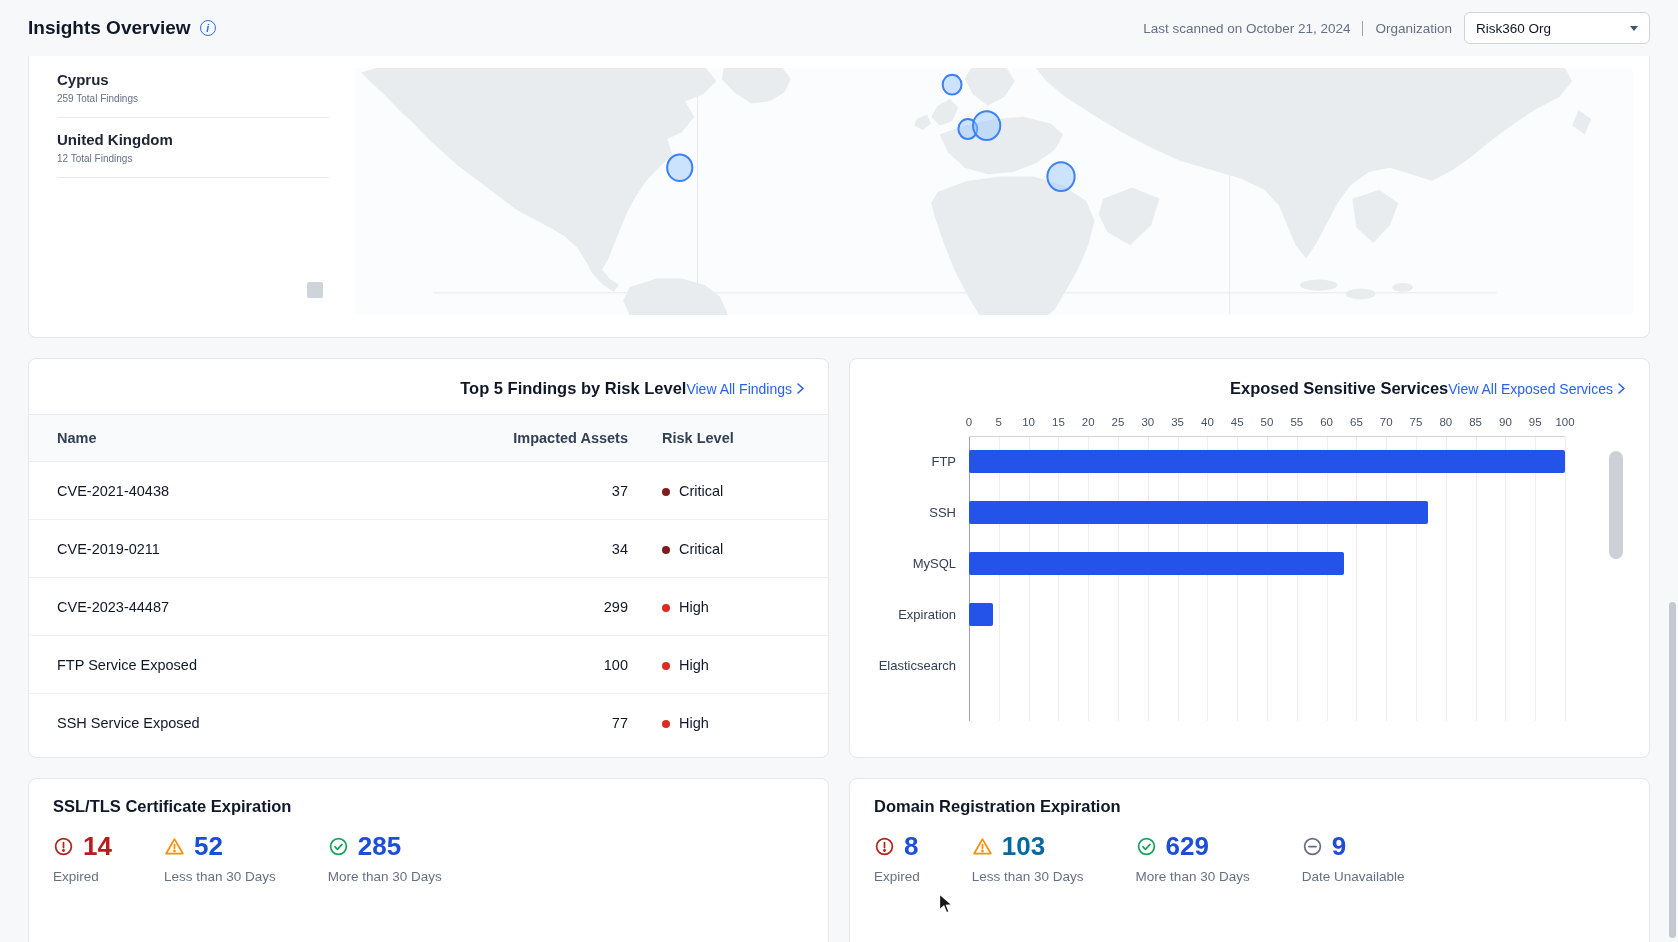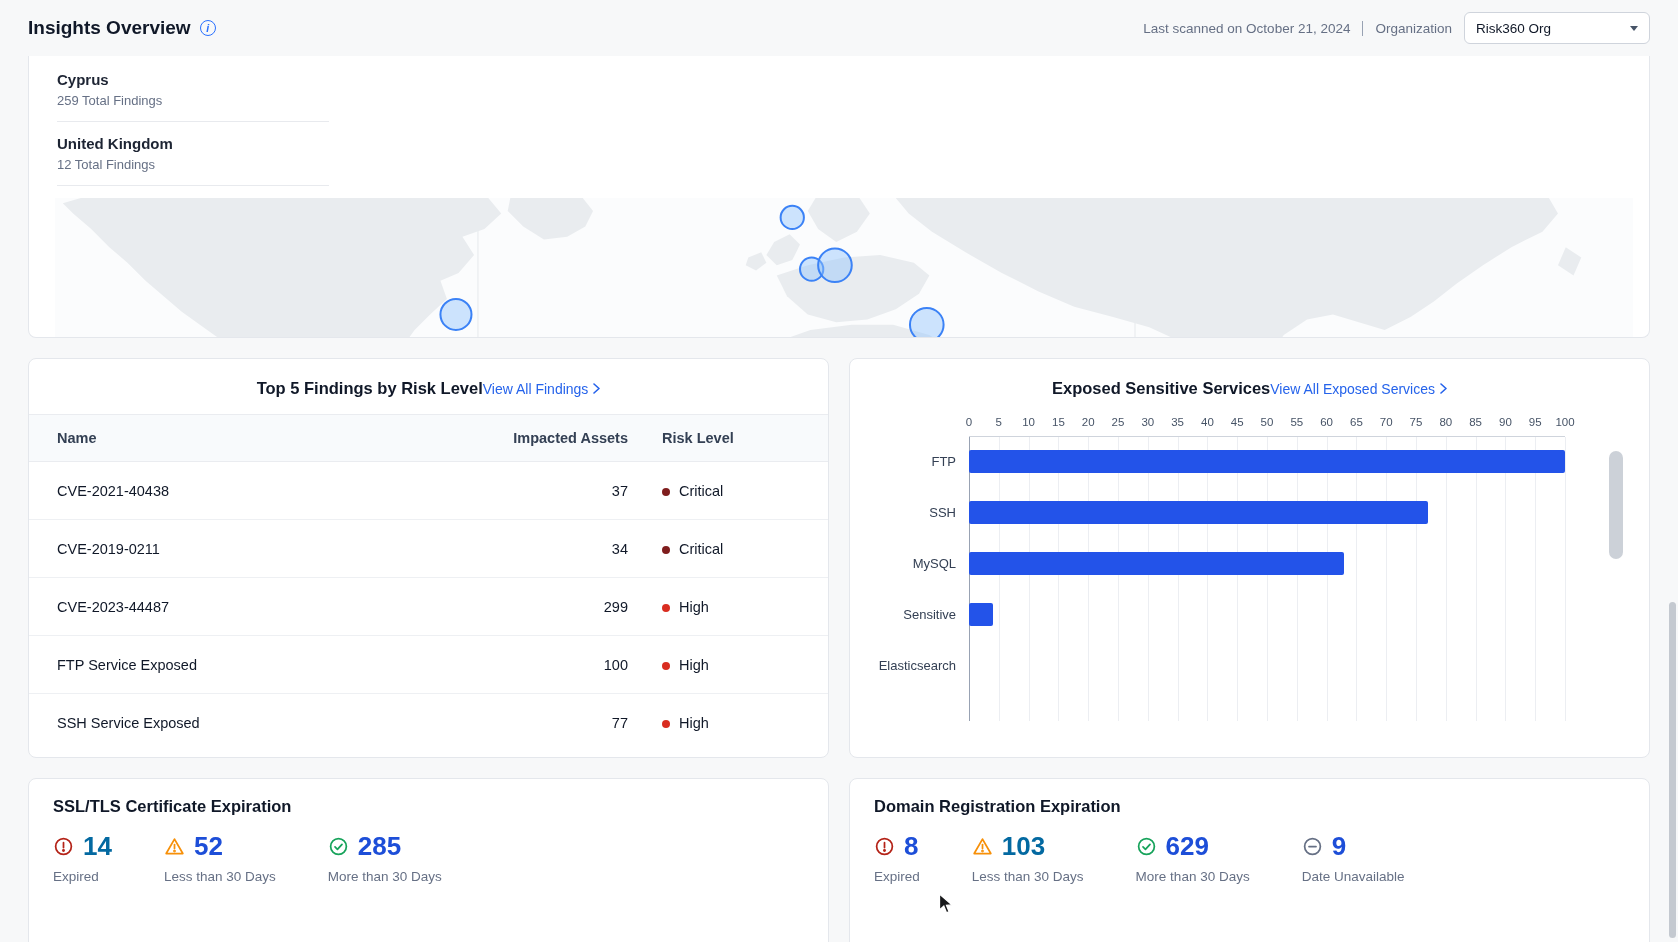--- a/index.html
+++ b/index.html
@@ -21,36 +21,36 @@
   .vdiv { width:1px; height:15px; background:#98a2b3; }
   .org-select { width:186px; height:32px; background:#fff; border:1px solid #cfd4dc; border-radius:6px;
     display:flex; align-items:center; justify-content:space-between; padding:0 11px; color:#101828; cursor:pointer; }
   .caret { width:0; height:0; border-left:4.5px solid transparent; border-right:4.5px solid transparent; border-top:5.5px solid #475467; }
 
   
   .card { background:#fff; border:1px solid #e4e7ec; border-radius:8px; }
 
   
   .map-card { height:282px; border-top:none; border-radius:0 0 8px 8px; display:flex; overflow:hidden;
-    position:relative; margin-bottom:20px;flex-direction:column; }
+    position:relative; margin-bottom:20px; }
   .country-list { width:300px; padding:2px 0 0 28px; }
   .country-item { padding:13px 24px 13px 0; border-bottom:1px solid #e8eaee; cursor:pointer; }
   .country-name { font-size:15px; font-weight:600; color:#1d2433; }
-  .country-findings { font-size:13px; color:#667085; margin-top:5px; }
+  .country-findings { font-size:10px; color:#667085; margin-top:5px; }
   .map-control { position:absolute; left:278px; top:226px; width:16px; height:16px; background:#cfd4da; border-radius:2px; cursor:pointer; }
   .map-wrap { flex:1; margin:12px 16px 22px 26px; position:relative; }
   .map-wrap svg { width:100%; height:100%; display:block; }
 
   
   .row { display:flex; gap:20px; margin-bottom:20px; }
   .row .card { flex:1; position:relative; overflow:hidden; }
   .row2 .card { height:400px; }
   .row3 .card { height:180px; padding:18px 24px; }
 
-  .panel-head { display:flex; align-items:center; justify-content:center; padding:20px 24px 16px; }
+  .panel-head { display:flex; align-items:center; justify-content:flex-end; padding:20px 24px 16px; }
   .panel-title { font-size:16.5px; font-weight:700; color:#101828; }
   .view-link { display:flex; align-items:center; gap:5px; color:#2563eb; font-size:14px; cursor:pointer; }
 
   
   .tbl-head { display:grid; grid-template-columns:1fr 170px 200px; background:#f8fafc;
     border-top:1px solid #eaecf0; border-bottom:1px solid #eaecf0; height:48px; align-items:center;
     font-size:14.5px; color:#344054; font-weight:600; }
   .tbl-head > :first-child { padding-left:28px; }
   .col-num { text-align:right; }
   .col-risk { padding-left:34px; }
@@ -283,21 +283,21 @@
                   <div class="bar" style="width:77%;background:#2353e9"></div>
                 </div>
      </div>
               <div class="bar-row">
        <div class="bar-label">MySQL</div>
        <div class="bar-track">
                   <div class="bar" style="width:63%;background:#2353e9"></div>
                 </div>
      </div>
               <div class="bar-row">
-       <div class="bar-label">Sensitive</div>
+       <div class="bar-label">Expiration</div>
        <div class="bar-track">
                   <div class="bar" style="width:4%;background:#2353e9"></div>
                 </div>
      </div>
               <div class="bar-row">
        <div class="bar-label">Elasticsearch</div>
        <div class="bar-track"></div>
      </div>
             </div>
         </div>
@@ -312,21 +312,21 @@
       <div class="stats-row">
           <div class="stat">
          <div class="stat-top">
            <span class="stat-icon">
                 <svg viewBox="0 0 24 24" width="21" height="21" fill="none" stroke="#b42318" stroke-width="2" stroke-linecap="round">
                   <circle cx="12" cy="12" r="9"></circle>
                   <line x1="12" y1="7.6" x2="12" y2="13.2"></line>
                   <circle cx="12" cy="16.6" r="0.7" fill="#b42318"></circle>
                 </svg>
               </span>
-           <span class="stat-value" style="color:#0369a1">14</span>
+           <span class="stat-value" style="color:#b91c1c">14</span>
          </div>
          <div class="stat-label">Expired</div>
        </div>
           <div class="stat">
          <div class="stat-top">
            <span class="stat-icon">
                 <svg viewBox="0 0 24 24" width="21" height="21" fill="none" stroke="#f79009" stroke-width="2" stroke-linejoin="round" stroke-linecap="round">
                   <path d="M12 3.5 L21.5 20 H2.5 Z"></path>
                   <line x1="12" y1="9.8" x2="12" y2="14.4"></line>
                   <circle cx="12" cy="17.2" r="0.6" fill="#f79009"></circle>

